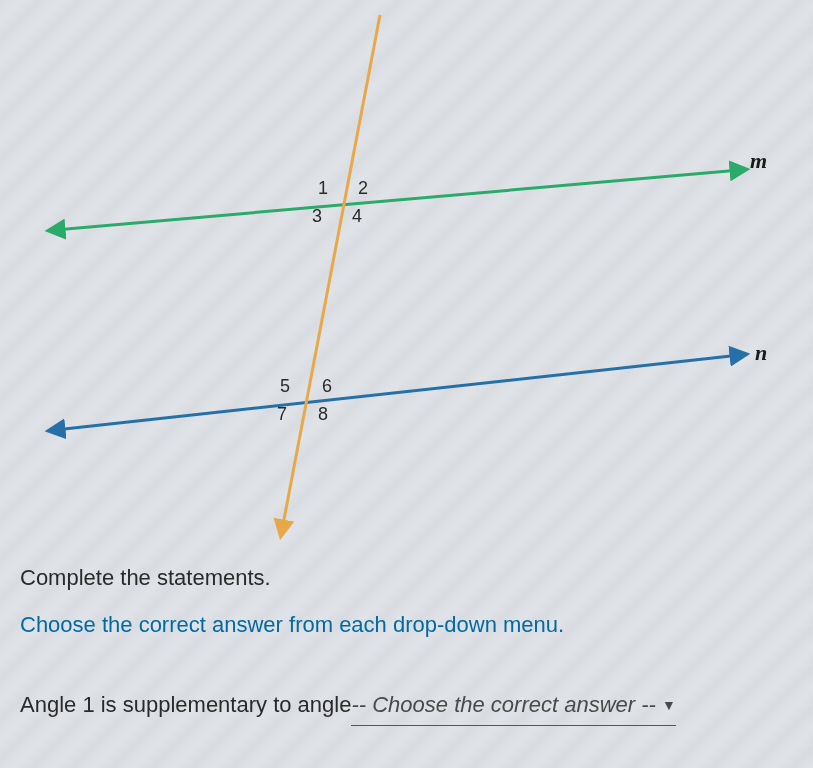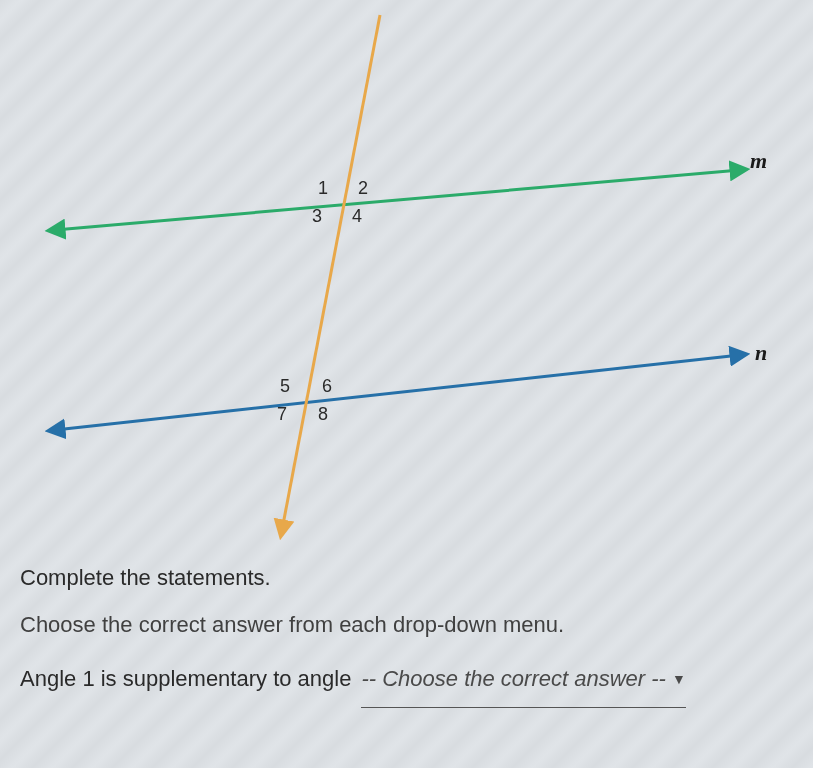--- a/index.html
+++ b/index.html
@@ -24,37 +24,38 @@
       padding: 10px 20px;
       color: #3a3a3a;
       font-size: 22px;
       line-height: 1.6;
     }
     .instruction-1 {
       margin-bottom: 12px;
       color: #2a2a2a;
     }
     .instruction-2 {
-      margin-bottom: 19px;
-      color: #404040;
+      margin-bottom: 29px;
+      color: #0369a1;
     }
     .question-line {
       display: flex;
       align-items: baseline;
-      gap: 10px;
+      gap: 0;
       color: #2a2a2a;
     }
     .dropdown {
       font-style: italic;
       color: #4a4a4a;
       border-bottom: 1px solid #555;
-      padding-bottom: 10px;
+      padding-bottom: 2px;
       display: inline-flex;
       align-items: center;
       cursor: pointer;
+      margin-top: 16px;
     }
     .dropdown-arrow {
       margin-left: 6px;
       font-size: 14px;
       font-style: normal;
     }
     .angle-label {
       font-family: Arial, sans-serif;
       font-size: 18px;
       fill: #2a2a2a;

